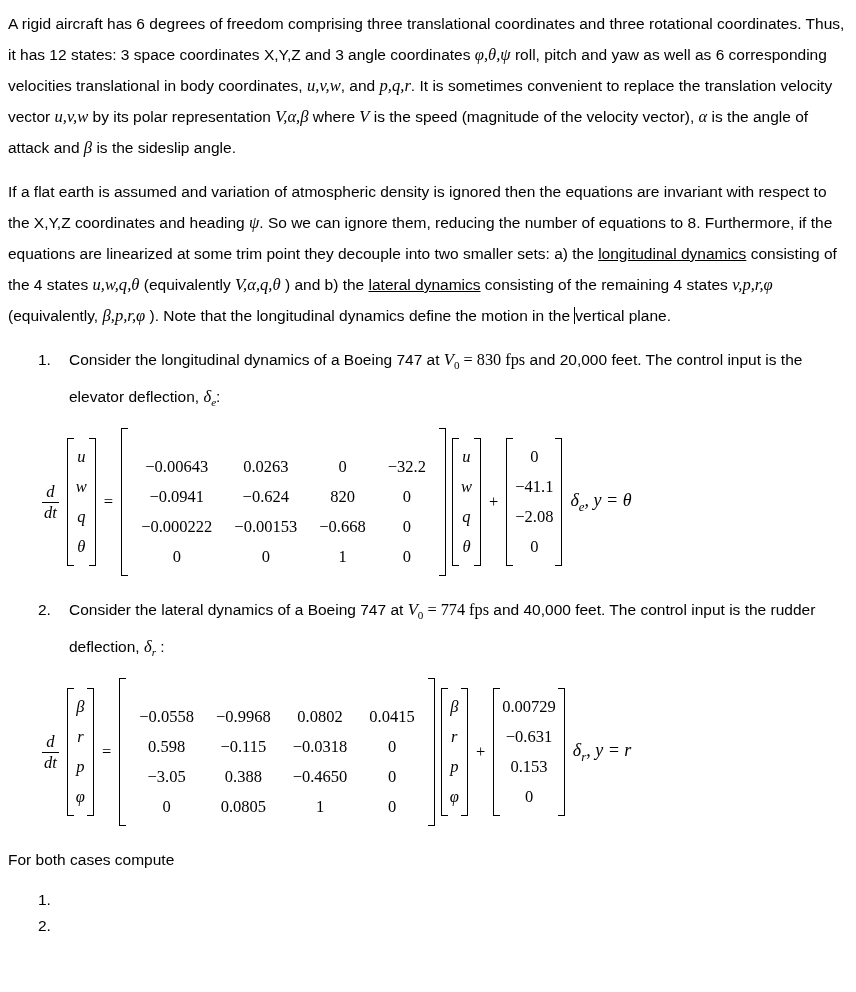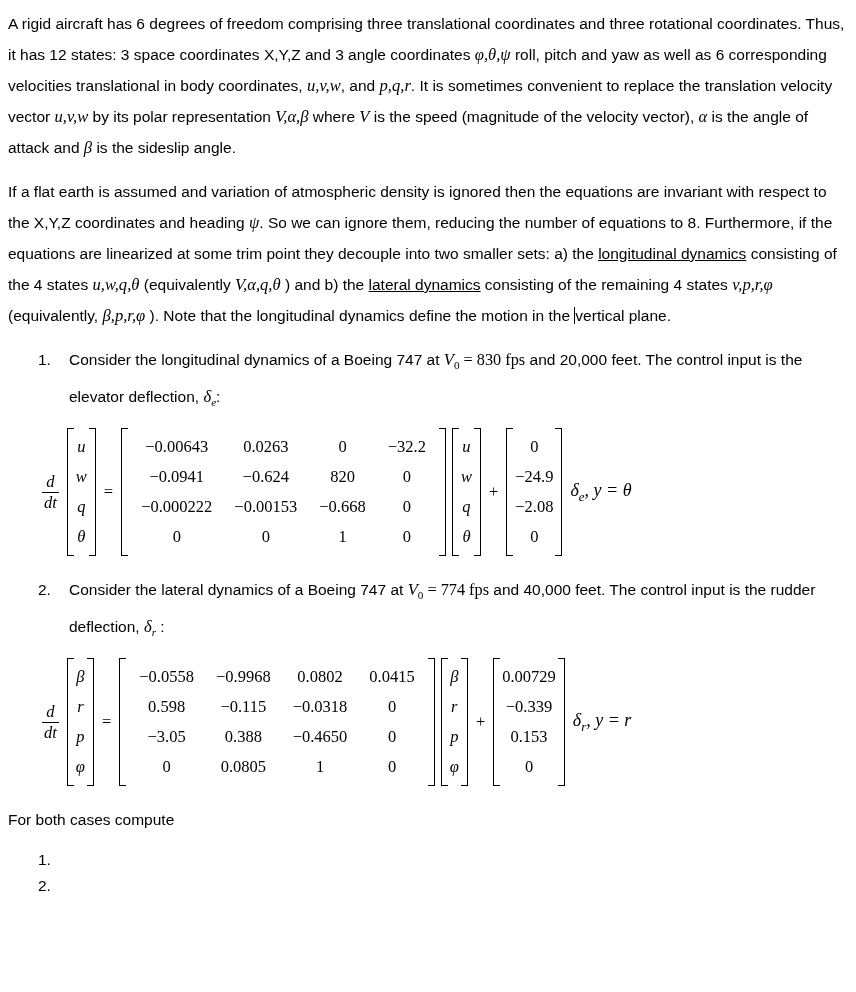--- a/index.html
+++ b/index.html
@@ -51,21 +51,21 @@
     border-top: 1.4px solid #000; border-bottom: 1.4px solid #000;
   }
   .bracket::before { left: 0; border-left: 1.4px solid #000; }
   .bracket::after { right: 0; border-right: 1.4px solid #000; }
   .vec {
     display: flex; flex-direction: column; align-items: center;
     font-family: "Liberation Serif", serif; font-size: 16.5px;
   }
   .vec span { line-height: 30px; }
   .vec.it { font-style: italic; }
-  table.mat { border-collapse: collapse; font-family: "Liberation Serif", serif; font-size: 16.5px; }
+  table.mat { border-collapse: collapse; font-family: "Liberation Serif", serif; font-size: 16.5px; margin-top: 20px; }
   table.mat td { text-align: center; padding: 0 11px; line-height: 30px; white-space: nowrap; }
   .eqop { font-family: "Liberation Serif", serif; font-size: 16.5px; margin: 0 5px; }
   .eqlabel {
     font-family: "Liberation Serif", serif; font-style: italic;
     font-size: 18px; margin-left: 5px; white-space: nowrap;
   }
   .footer-intro { margin: 16px 0 12px 0; line-height: 31px; }
   .flist { margin: 0 0 0 30px; }
   .flist .frow { display: flex; line-height: 26px; }
   .flist .fnum { flex: 0 0 31px; }
@@ -140,21 +140,21 @@
         <span>u</span>
         <span>w</span>
         <span>q</span>
         <span>θ</span>
       </div>
     </div>
     <span class="eqop">+</span>
     <div class="bracket">
       <div class="vec">
         <span>0</span>
-        <span>−24.9</span>
+        <span>−41.1</span>
         <span>−2.08</span>
         <span>0</span>
       </div>
     </div>
     <div class="eqlabel">
       <span>δ</span><sub class="msub">e</sub><span>, y = θ</span>
     </div>
   </div>
 
   <div class="problem">
@@ -214,21 +214,21 @@
         <span>β</span>
         <span>r</span>
         <span>p</span>
         <span>φ</span>
       </div>
     </div>
     <span class="eqop">+</span>
     <div class="bracket">
       <div class="vec">
         <span>0.00729</span>
-        <span>−0.339</span>
+        <span>−0.631</span>
         <span>0.153</span>
         <span>0</span>
       </div>
     </div>
     <div class="eqlabel">
       <span>δ</span><sub class="msub">r</sub><span>, y = r</span>
     </div>
   </div>
 
   <p class="footer-intro">For both cases compute</p>

